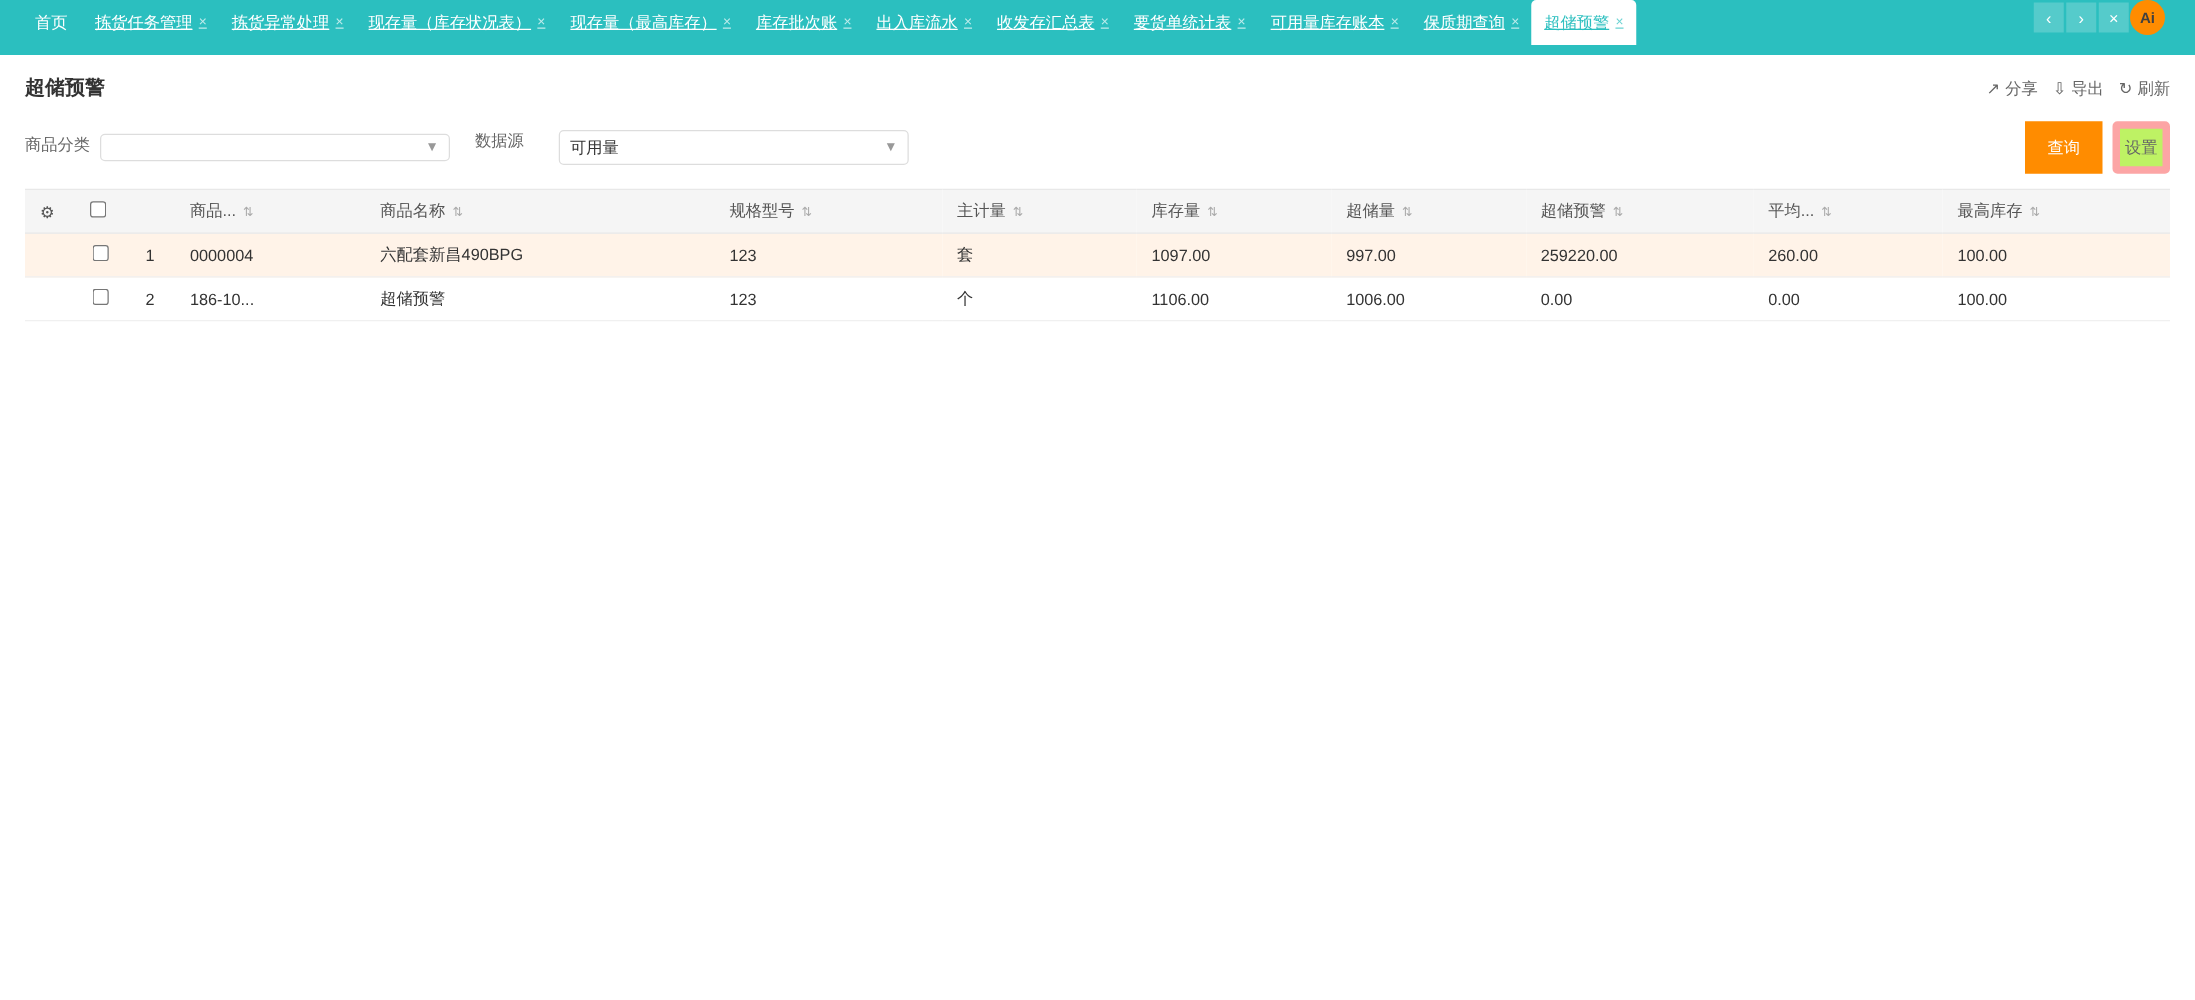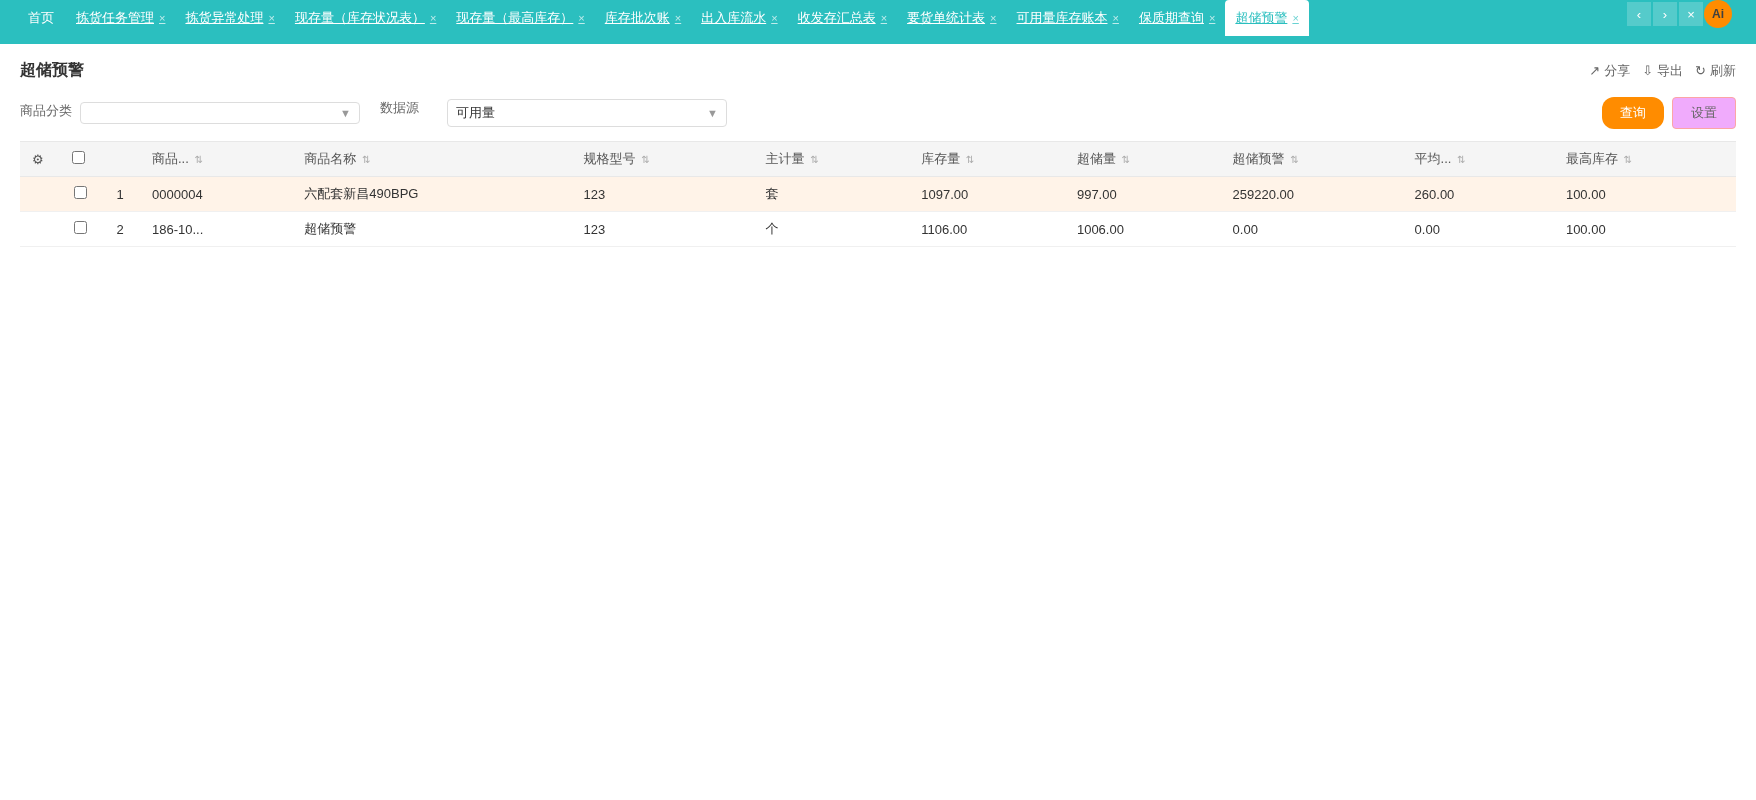--- a/index.html
+++ b/index.html
@@ -128,31 +128,31 @@
     .filter-select .arrow { color: #999; font-size: 11px; }
     .filter-actions {
       margin-left: auto;
       display: flex;
       gap: 8px;
     }
     .btn-query {
       background: #ff8c00;
       color: #fff;
       border: none;
-      border-radius: 12px;
+      border-radius: 0;
       padding: 6px 18px;
       font-size: 13px;
       cursor: pointer;
     }
     .btn-set {
-      background: #f0abfc;
+      background: #bef264;
       color: #666;
-      border: 1px solid #fca5a5;
+      border: 6px solid #fca5a5;
       border-radius: 4px;
-      padding: 6px 18px;
+      padding: 6px 4px;
       font-size: 13px;
       cursor: pointer;
     }
 
     
     .data-table {
       width: 100%;
       border-collapse: collapse;
       font-size: 13px;
     }

